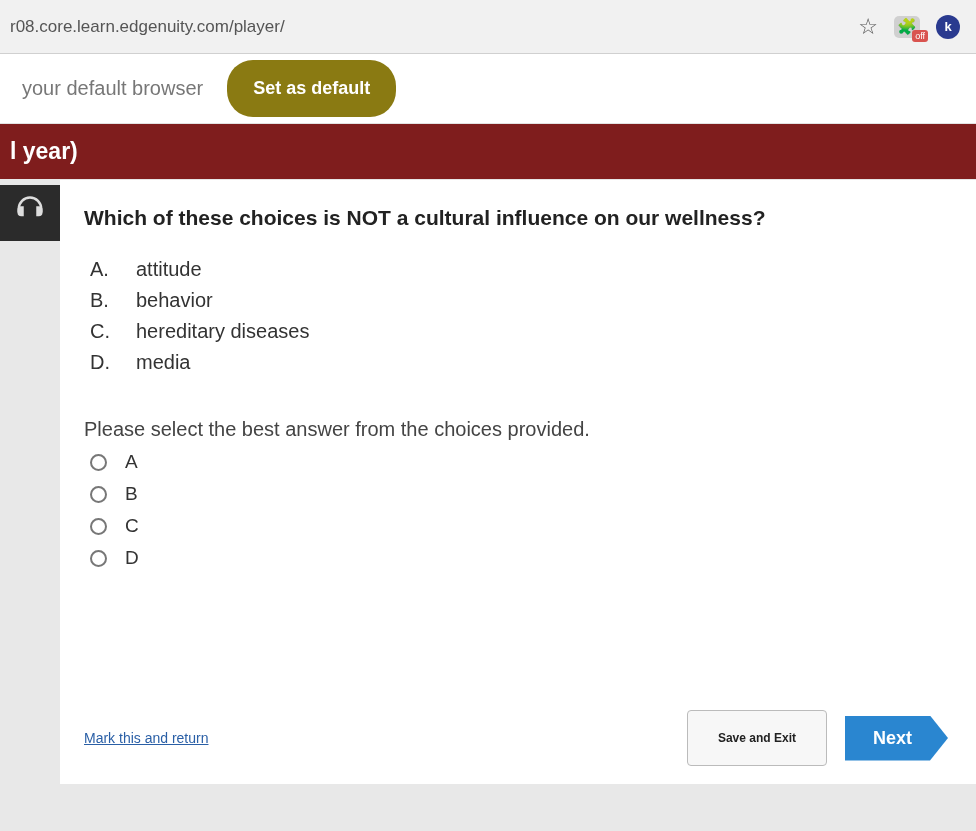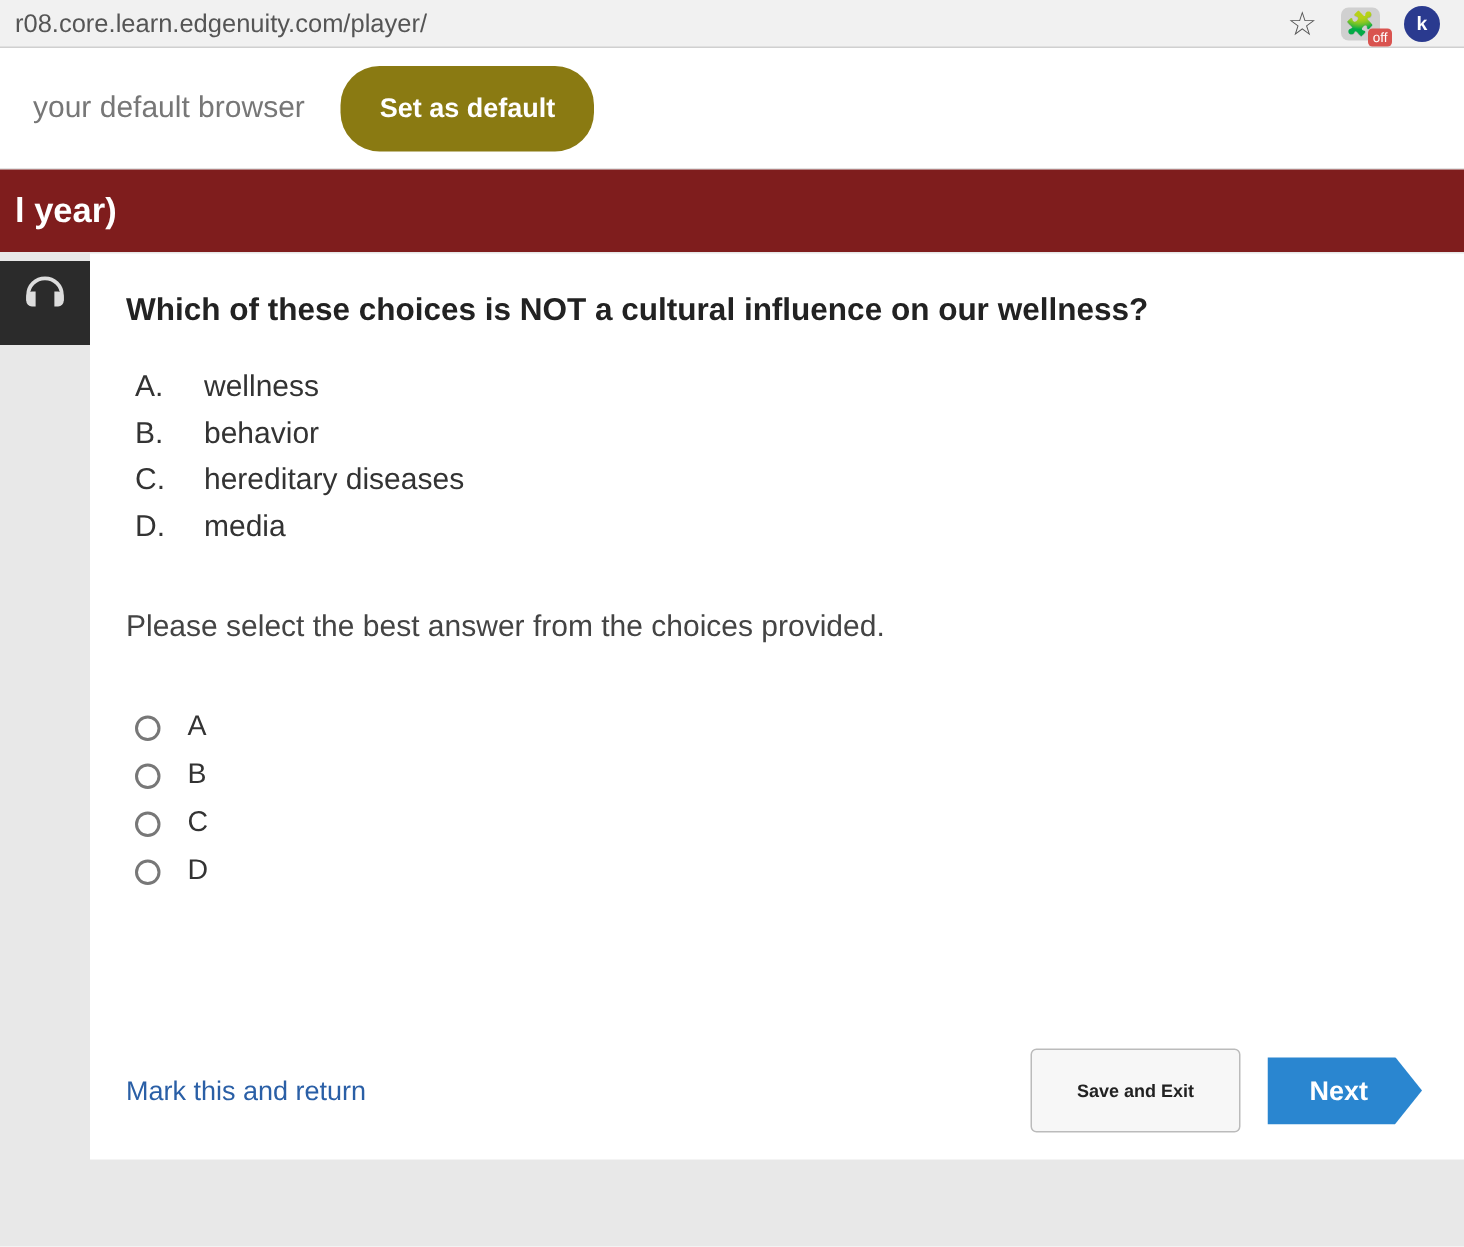--- a/index.html
+++ b/index.html
@@ -6,21 +6,21 @@
   body {
     font-family: Arial, Helvetica, sans-serif;
     background: #e8e8e8;
     width: 976px;
     height: 831px;
     overflow: hidden;
     position: relative;
   }
   .addr-bar {
     display:flex; align-items:center;
-    height:32px; background:#f1f1f1;
+    height:54px; background:#f1f1f1;
     border-bottom:1px solid #d0d0d0;
     padding:0 10px; gap:14px;
   }
   .addr-text { color:#555; font-size:17px; flex:1; }
   .addr-icons { display:flex; align-items:center; gap:16px; margin-right:6px;}
   .star-icon { font-size:22px; color:#555; cursor:pointer;}
   .ext-badge {
     width:26px;height:22px;border-radius:5px;
     background:#d0d0d0; position:relative; display:flex;
     align-items:center; justify-content:center;
@@ -29,21 +29,21 @@
     content:"off"; font-size:9px;color:#fff;background:#d9534f;
     position:absolute;bottom:-4px;right:-8px;padding:1px 3px;border-radius:3px;
   }
   .k-badge{
     width:24px;height:24px;border-radius:50%;background:#2a3a8f;
     color:#fff;font-weight:bold;display:flex;align-items:center;
     justify-content:center;font-size:13px;
   }
   .default-bar{
     display:flex;align-items:center;gap:24px;
-    background:#fff;height:81px;padding:0 22px;
+    background:#fff;height:70px;padding:0 22px;
     border-bottom:1px solid #e3e3e3;
   }
   .default-text{color:#777;font-size:20px;}
   .set-default-btn{
     background:#8a7a12;color:#fff;border:none;
     padding:18px 26px;font-size:18px;font-weight:600;
     border-radius:26px;cursor:pointer;
   }
   .course-bar{
     background:#7f1d1d;color:#fff;font-size:23px;font-weight:600;
@@ -57,33 +57,33 @@
   }
   .question-panel{
     background:#fff;flex:1;min-height:605px;
     padding:26px 28px 18px 24px;position:relative;
     border-top:1px solid #e6e6e6;
     display:flex;flex-direction:column;
   }
   .q-text{font-size:21px;font-weight:700;color:#222;margin-bottom:24px;}
   .choice-row{display:flex;gap:22px;font-size:20px;color:#333;margin:4px 0 4px 6px;}
   .choice-letter{width:24px;}
-  .instruction{font-size:20px;color:#444;margin-top:40px;margin-bottom:34px;}
+  .instruction{font-size:20px;color:#444;margin-top:40px;}
   .radio-group{margin-left:6px; margin-bottom:30px;}
   .radio-row{display:flex;align-items:center;gap:18px;margin:10px 0;font-size:19px;color:#333;}
   .radio-circle{
     width:17px;height:17px;border:2px solid #777;border-radius:50%;
     background:#fff;cursor:pointer;display:inline-block;
   }
   .panel-footer{
     margin-top:auto;
     display:flex;align-items:center;justify-content:space-between;
     padding-top:24px;
   }
-  .mark-link{color:#2a5fa6;font-size:18px;cursor:pointer;}
+  .mark-link{color:#2a5fa6;font-size:14px;text-decoration:underline;cursor:pointer;}
   .footer-btns{display:flex;gap:18px;align-items:center;}
   .save-exit-btn{
     background:#f7f7f7;border:1px solid #bbb;color:#222;
     font-size:12px;font-weight:600;padding:20px 30px;border-radius:4px;
     cursor:pointer;
   }
   .next-btn{
     background:#2a86d0;color:#fff;border:none;
     font-size:18px;font-weight:600;padding:12px 36px 12px 28px;
     cursor:pointer;position:relative;
@@ -121,21 +121,21 @@
         <path d="M3 14a2 2 0 0 0 2 2h1v-6H5a2 2 0 0 0-2 2z" fill="#ddd"></path>
       </svg>
     </span>
   </div>
 
   <div class="question-panel">
     <div class="q-text">Which of these choices is NOT a cultural influence on our wellness?</div>
 
     <div class="choice-row">
       <span class="choice-letter">A.</span>
-      <span>wellness</span>
+      <span>attitude</span>
     </div>
     <div class="choice-row">
       <span class="choice-letter">B.</span>
       <span>behavior</span>
     </div>
     <div class="choice-row">
       <span class="choice-letter">C.</span>
       <span>hereditary diseases</span>
     </div>
     <div class="choice-row">

